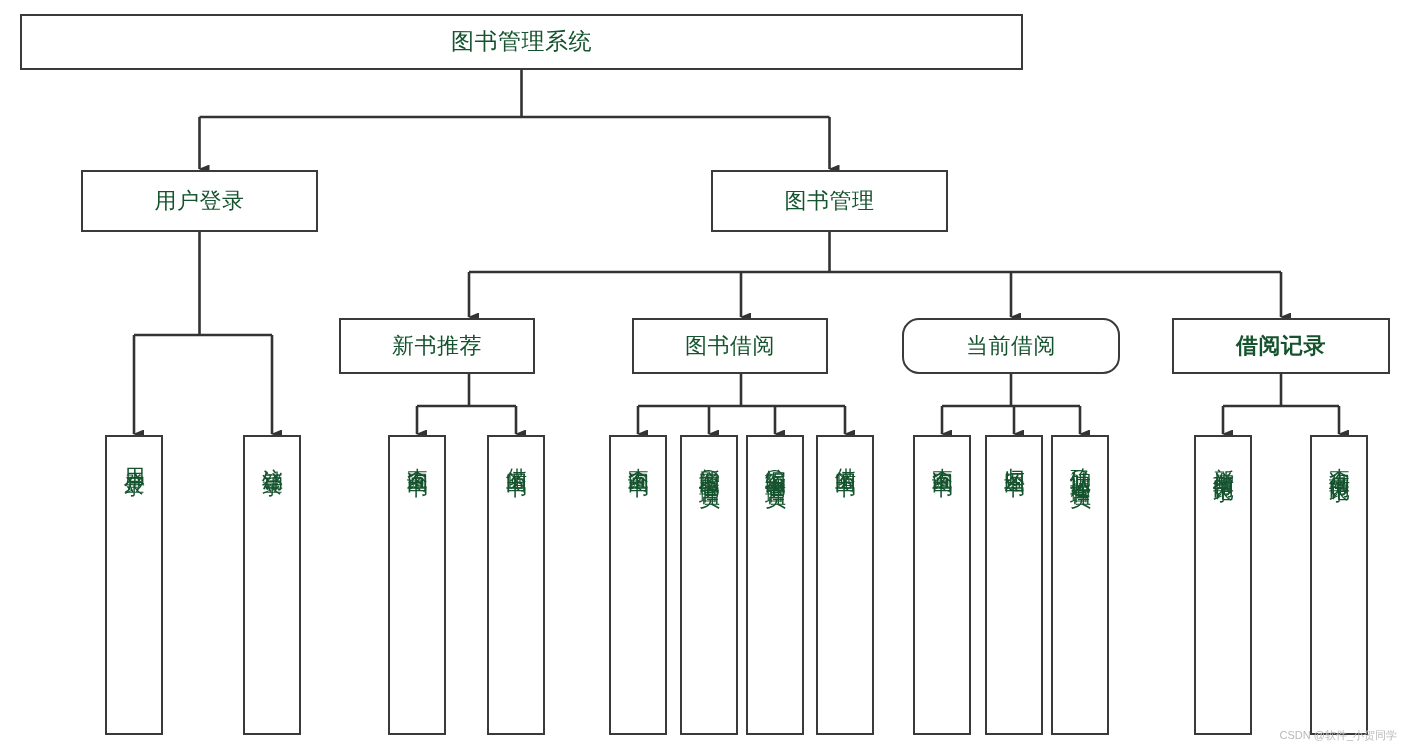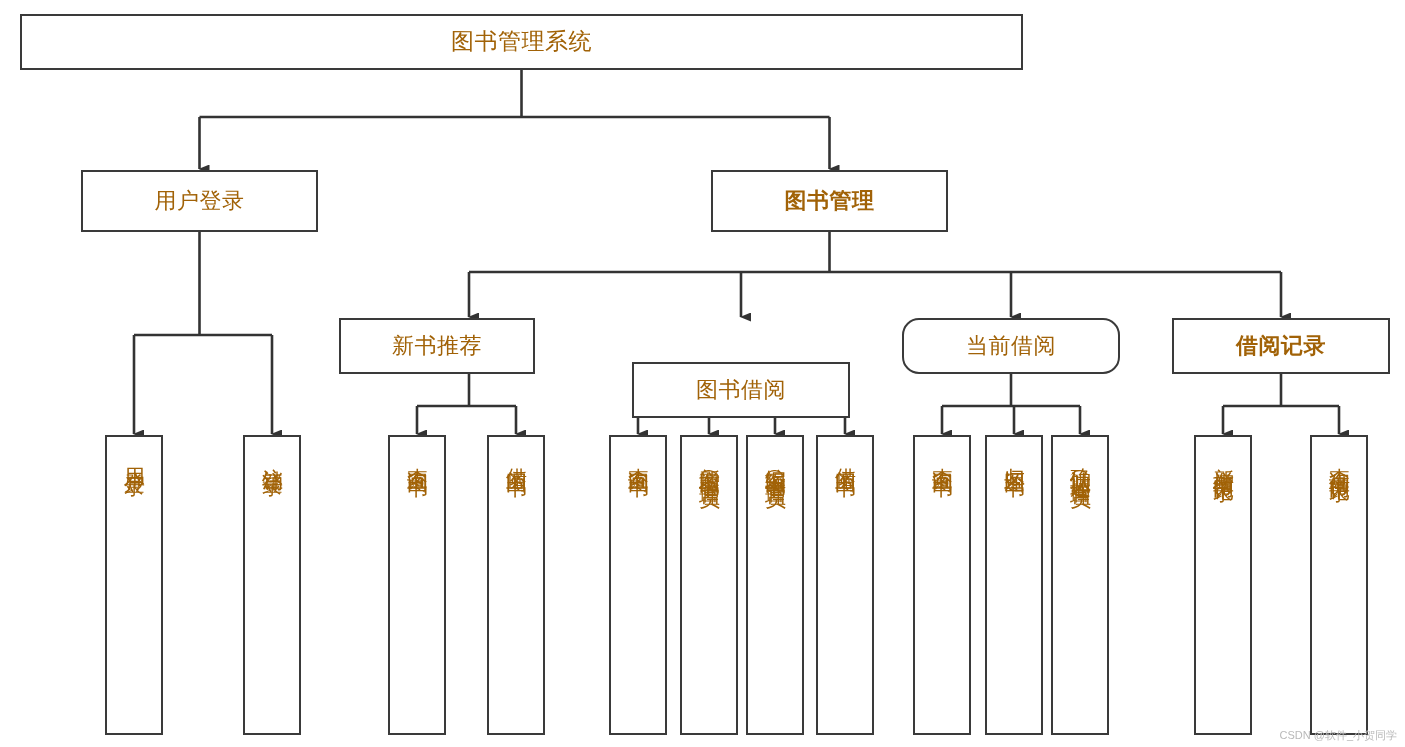--- a/index.html
+++ b/index.html
@@ -27,21 +27,21 @@
     pointer-events: none;
   }
   .node {
     position: absolute;
     box-sizing: border-box;
     background: #ffffff;
     border: 2px solid #3a3a3a;
     display: flex;
     align-items: center;
     justify-content: center;
-    color: #a16207;
+    color: #14532d;
     z-index: 2;
   }
   .node-label {
     display: block;
     text-align: center;
     line-height: 1.18;
     letter-spacing: 0.5px;
   }
   
   .node.horiz .node-label {
@@ -125,28 +125,28 @@
       </g>
   </svg>
 
   <div class="node horiz root" style="left: 20px; top: 14px; width: 1003px; height: 56px;">
     <span class="node-label">图书管理系统</span>
   </div>
 
   <div class="node horiz" style="left: 81px; top: 170px; width: 237px; height: 62px;">
     <span class="node-label">用户登录</span>
   </div>
-  <div class="node horiz" style="left: 711px; top: 170px; width: 237px; height: 62px; font-weight: bold;">
+  <div class="node horiz" style="left: 711px; top: 170px; width: 237px; height: 62px;">
     <span class="node-label">图书管理</span>
   </div>
 
   <div class="node horiz" style="left: 339px; top: 318px; width: 196px; height: 56px;">
     <span class="node-label">新书推荐</span>
   </div>
-  <div class="node horiz" style="left: 632px; top: 318px; width: 218px; height: 56px; margin-top: 44px;">
+  <div class="node horiz" style="left: 632px; top: 318px; width: 196px; height: 56px;">
     <span class="node-label">图书借阅</span>
   </div>
   <div class="node horiz" style="left: 902px; top: 318px; width: 218px; height: 56px; border-radius: 17px;">
     <span class="node-label">当前借阅</span>
   </div>
   <div class="node horiz" style="left: 1172px; top: 318px; width: 218px; height: 56px; font-weight: bold;">
     <span class="node-label">借阅记录</span>
   </div>
 
   <div class="node vert" style="left: 105px; top: 435px; width: 58px; height: 300px;">

